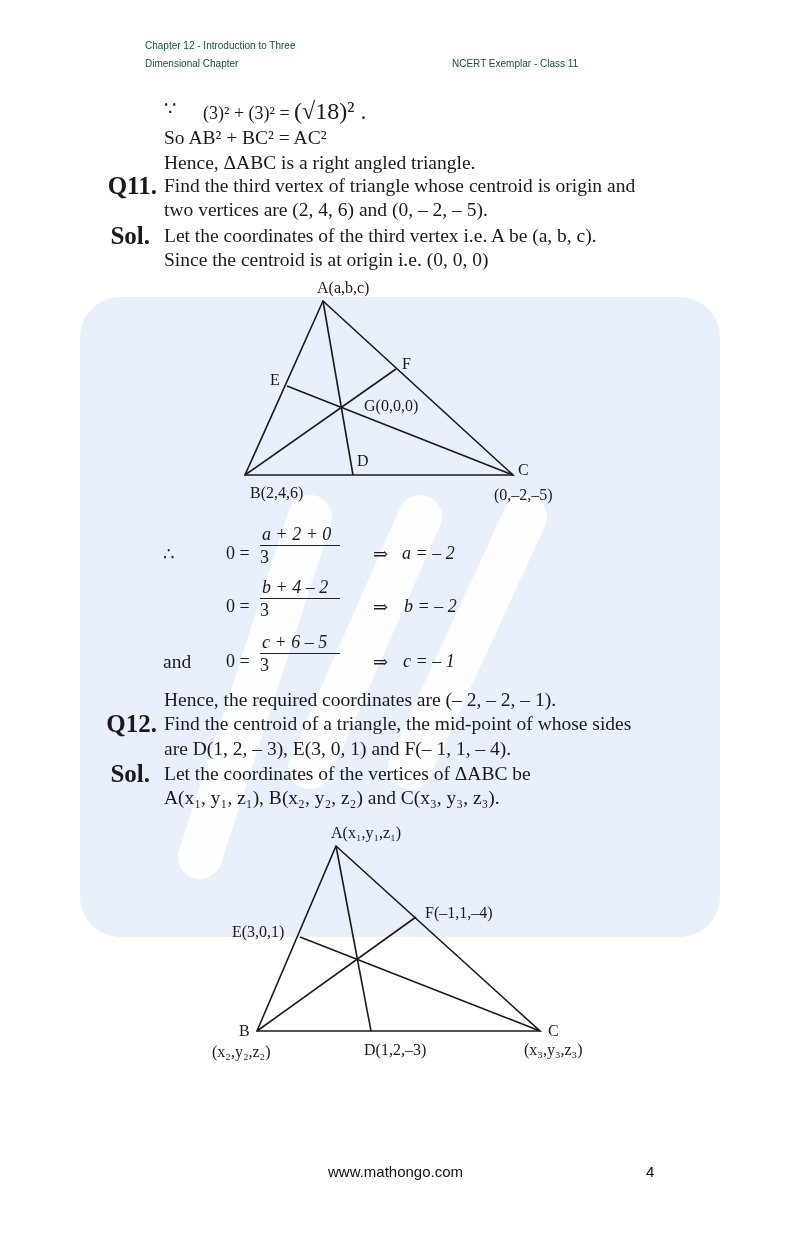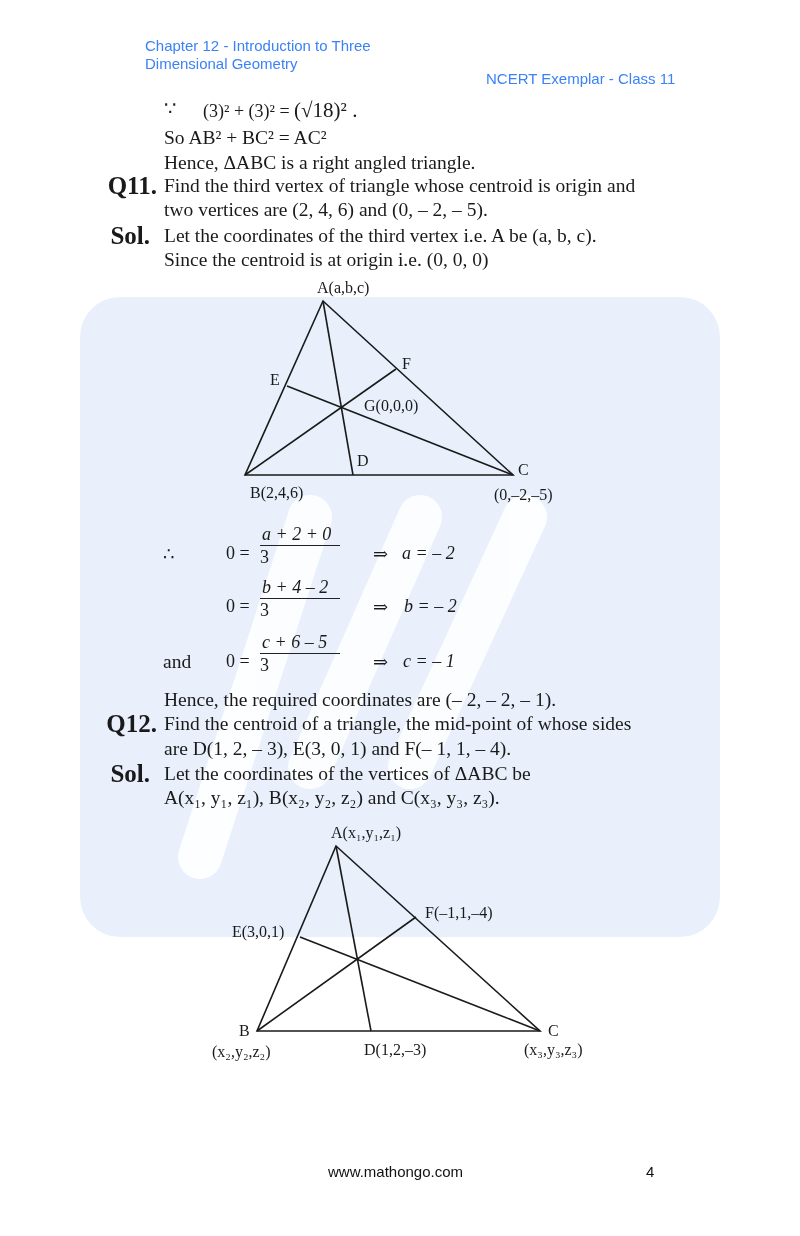--- a/index.html
+++ b/index.html
@@ -2,57 +2,57 @@
 <html><head>
 <meta charset="utf-8">
 <style>
   html, body { margin: 0; padding: 0; }
   body {
     width: 800px; height: 1236px; position: relative; overflow: hidden;
     background: #ffffff; color: #1a1a1a;
     font-family: "Liberation Serif", "DejaVu Serif", serif;
   }
   .abs { position: absolute; }
-  .hdr { font-family: "Liberation Sans", "DejaVu Sans", sans-serif; font-size: 15px; line-height: 18px; color: #3b82f6; white-space: nowrap; }
+  .hdr { font-family: "Liberation Sans", "DejaVu Sans", sans-serif; font-size: 10px; line-height: 18px; color: #14532d; white-space: nowrap; }
   .txt { font-size: 19.5px; line-height: 24px; white-space: nowrap; }
   .lbl { font-weight: bold; font-size: 25px; line-height: 24px; position: absolute; text-align: right; width: 60px; white-space: nowrap; }
   .math { font-size: 18px; white-space: nowrap; }
   i { font-style: italic; }
   .frac { position: absolute; font-size: 18px; line-height: 22px; }
   .frac .num { display: block; padding: 0 2px; border-bottom: 1.3px solid #222; }
   .frac .den { display: block; }
   .panel {
     position: absolute; left: 80px; top: 297px; width: 640px; height: 640px;
     background: #e9f0fb; border-radius: 40px;
   }
   .watermark { position: absolute; left: 0; top: 0; }
   .dlabel { position: absolute; font-size: 16px; line-height: 18px; white-space: nowrap; }
   .footer { font-family: "Liberation Sans", "DejaVu Sans", sans-serif; font-size: 15px; color: #111; }
 </style>
 </head>
 <body>
 
 <div class="abs hdr" style="left:145px; top:37px;">Chapter 12 - Introduction to Three</div>
-<div class="abs hdr" style="left:145px; top:55px;">Dimensional Geometry</div>
-<div class="abs hdr" style="left:452px; top:70px;margin-left:34px;">NCERT Exemplar - Class 11</div>
+<div class="abs hdr" style="left:145px; top:55px;">Dimensional Chapter</div>
+<div class="abs hdr" style="left:452px; top:55px;">NCERT Exemplar - Class 11</div>
 
 <div class="panel">
   <svg class="watermark" width="640" height="640">
     <g stroke="#ffffff" stroke-width="44" stroke-linecap="round" fill="none" opacity="0.9">
       <line x1="230" y1="220" x2="120" y2="560"></line>
       <line x1="340" y1="220" x2="230" y2="470"></line>
       <line x1="445" y1="220" x2="330" y2="470"></line>
     </g>
   </svg>
 </div>
 
 <div class="abs txt" style="left:164px; top:97px;">∵</div>
 <div class="abs math" style="left:203px; top:98px;">
   <span>(3)² + (3)² =</span>
-  <span style="font-size:21px;">(√18)² .</span>
+  <span style="font-size:24px;">(√18)² .</span>
 </div>
 <div class="abs txt" style="left:164px; top:126px;text-align:center;">So  AB² + BC² = AC²</div>
 <div class="abs txt" style="left:164px; top:151px;">Hence, ΔABC is a right angled triangle.</div>
 
 <div class="lbl" style="left:97px; top:174px;">Q11.</div>
 <div class="abs txt" style="left:164px; top:174px;">Find the third vertex of triangle whose centroid is origin and</div>
 <div class="abs txt" style="left:164px; top:198px;">two vertices are (2, 4, 6) and (0, – 2, – 5).</div>
 <div class="lbl" style="left:90px; top:224px;">Sol.</div>
 <div class="abs txt" style="left:164px; top:224px;">Let the coordinates of the third vertex i.e. A be (a, b, c).</div>
 <div class="abs txt" style="left:164px; top:248px;">Since the centroid is at origin i.e. (0, 0, 0)</div>

